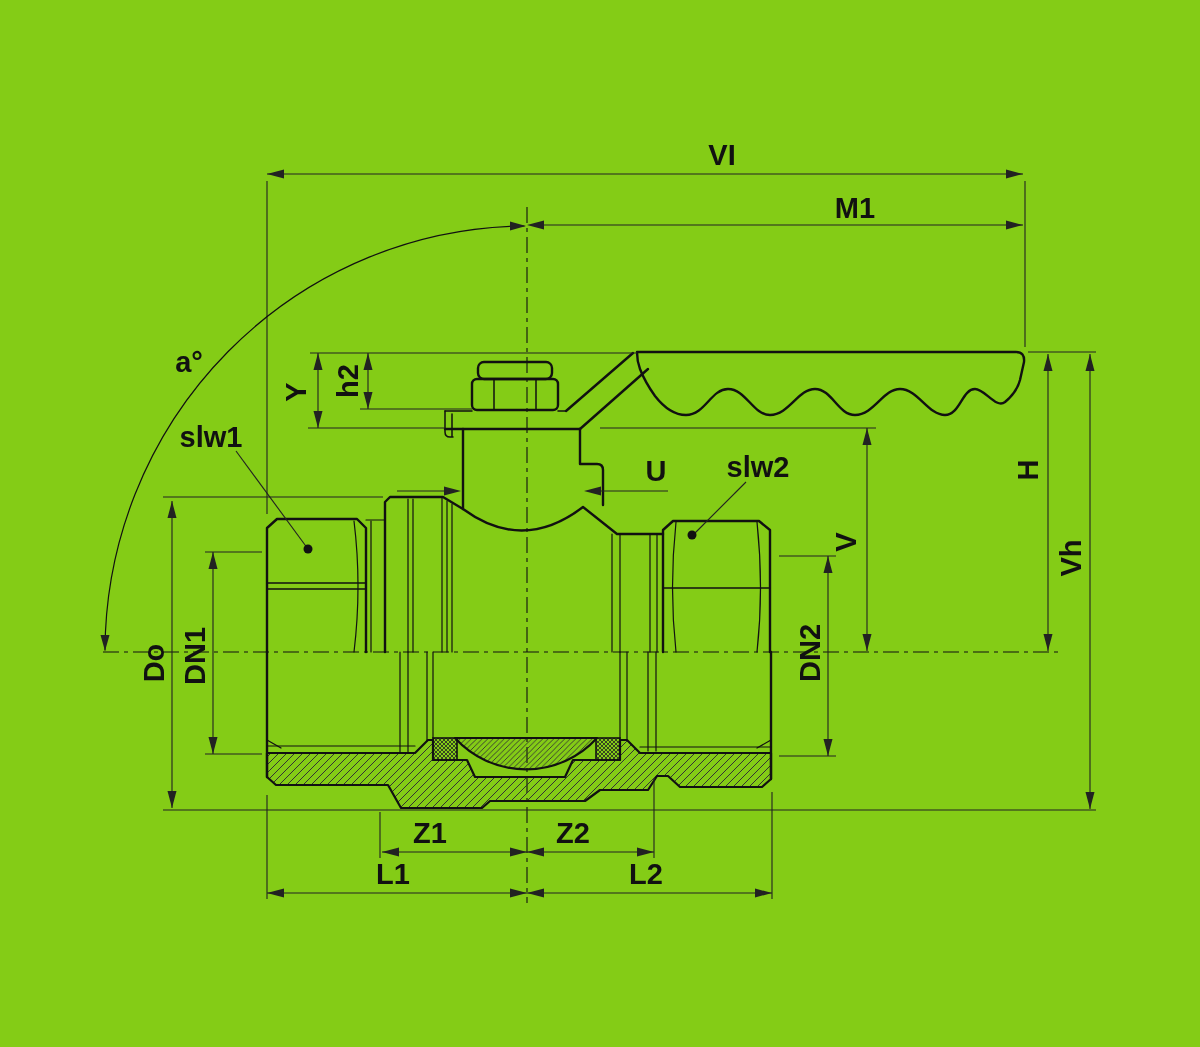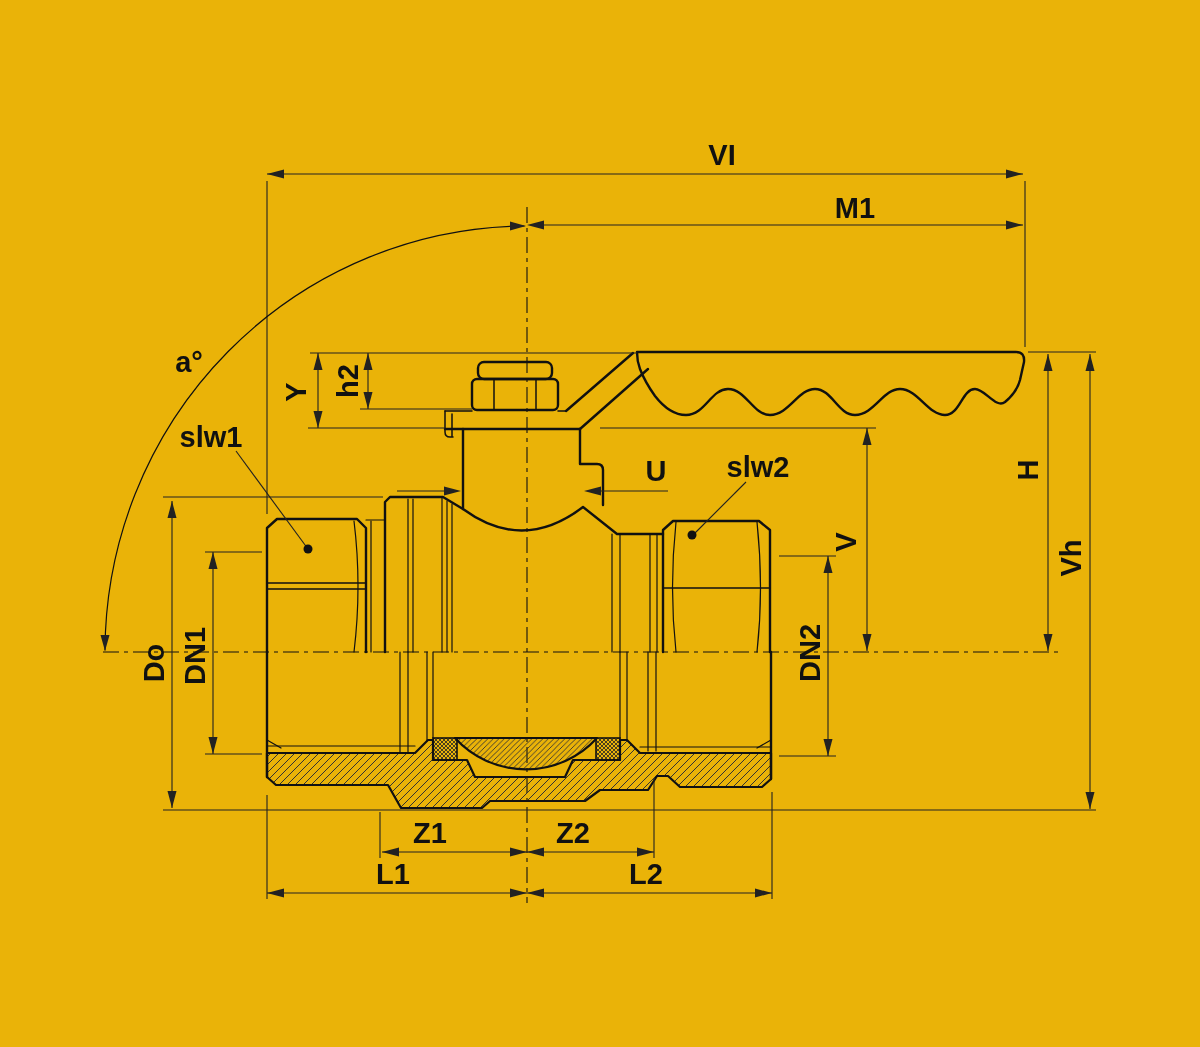--- a/index.html
+++ b/index.html
@@ -1,16 +1,16 @@
 <!DOCTYPE html>
 <html><head>
 <meta charset="utf-8">
 <style>
   html,body{margin:0;padding:0;background:#ffffff;}
-  .stage{position:relative;width:1200px;height:1047px;background:#eab308;overflow:hidden;
+  .stage{position:relative;width:1200px;height:1047px;background:#84cc16;overflow:hidden;
          font-family:"Liberation Sans", sans-serif;}
   svg text{font-family:"Liberation Sans", sans-serif;font-size:29px;font-weight:600;fill:#111111;}
   .outline{stroke:#111111;stroke-width:2.4;fill:none;stroke-linecap:round;stroke-linejoin:round;}
   .detail{stroke:#111111;stroke-width:1.2;fill:none;stroke-linecap:round;}
   .detail14{stroke:#111111;stroke-width:1.5;fill:none;stroke-linecap:round;}
   .dim{stroke:#222222;stroke-width:1.1;fill:none;}
   .arrow{fill:#222222;stroke:none;}
   .dot{fill:#111111;stroke:none;}
   .cl{stroke:#111111;stroke-width:1.1;fill:none;stroke-dasharray:16 5 4 5;}
 </style>

